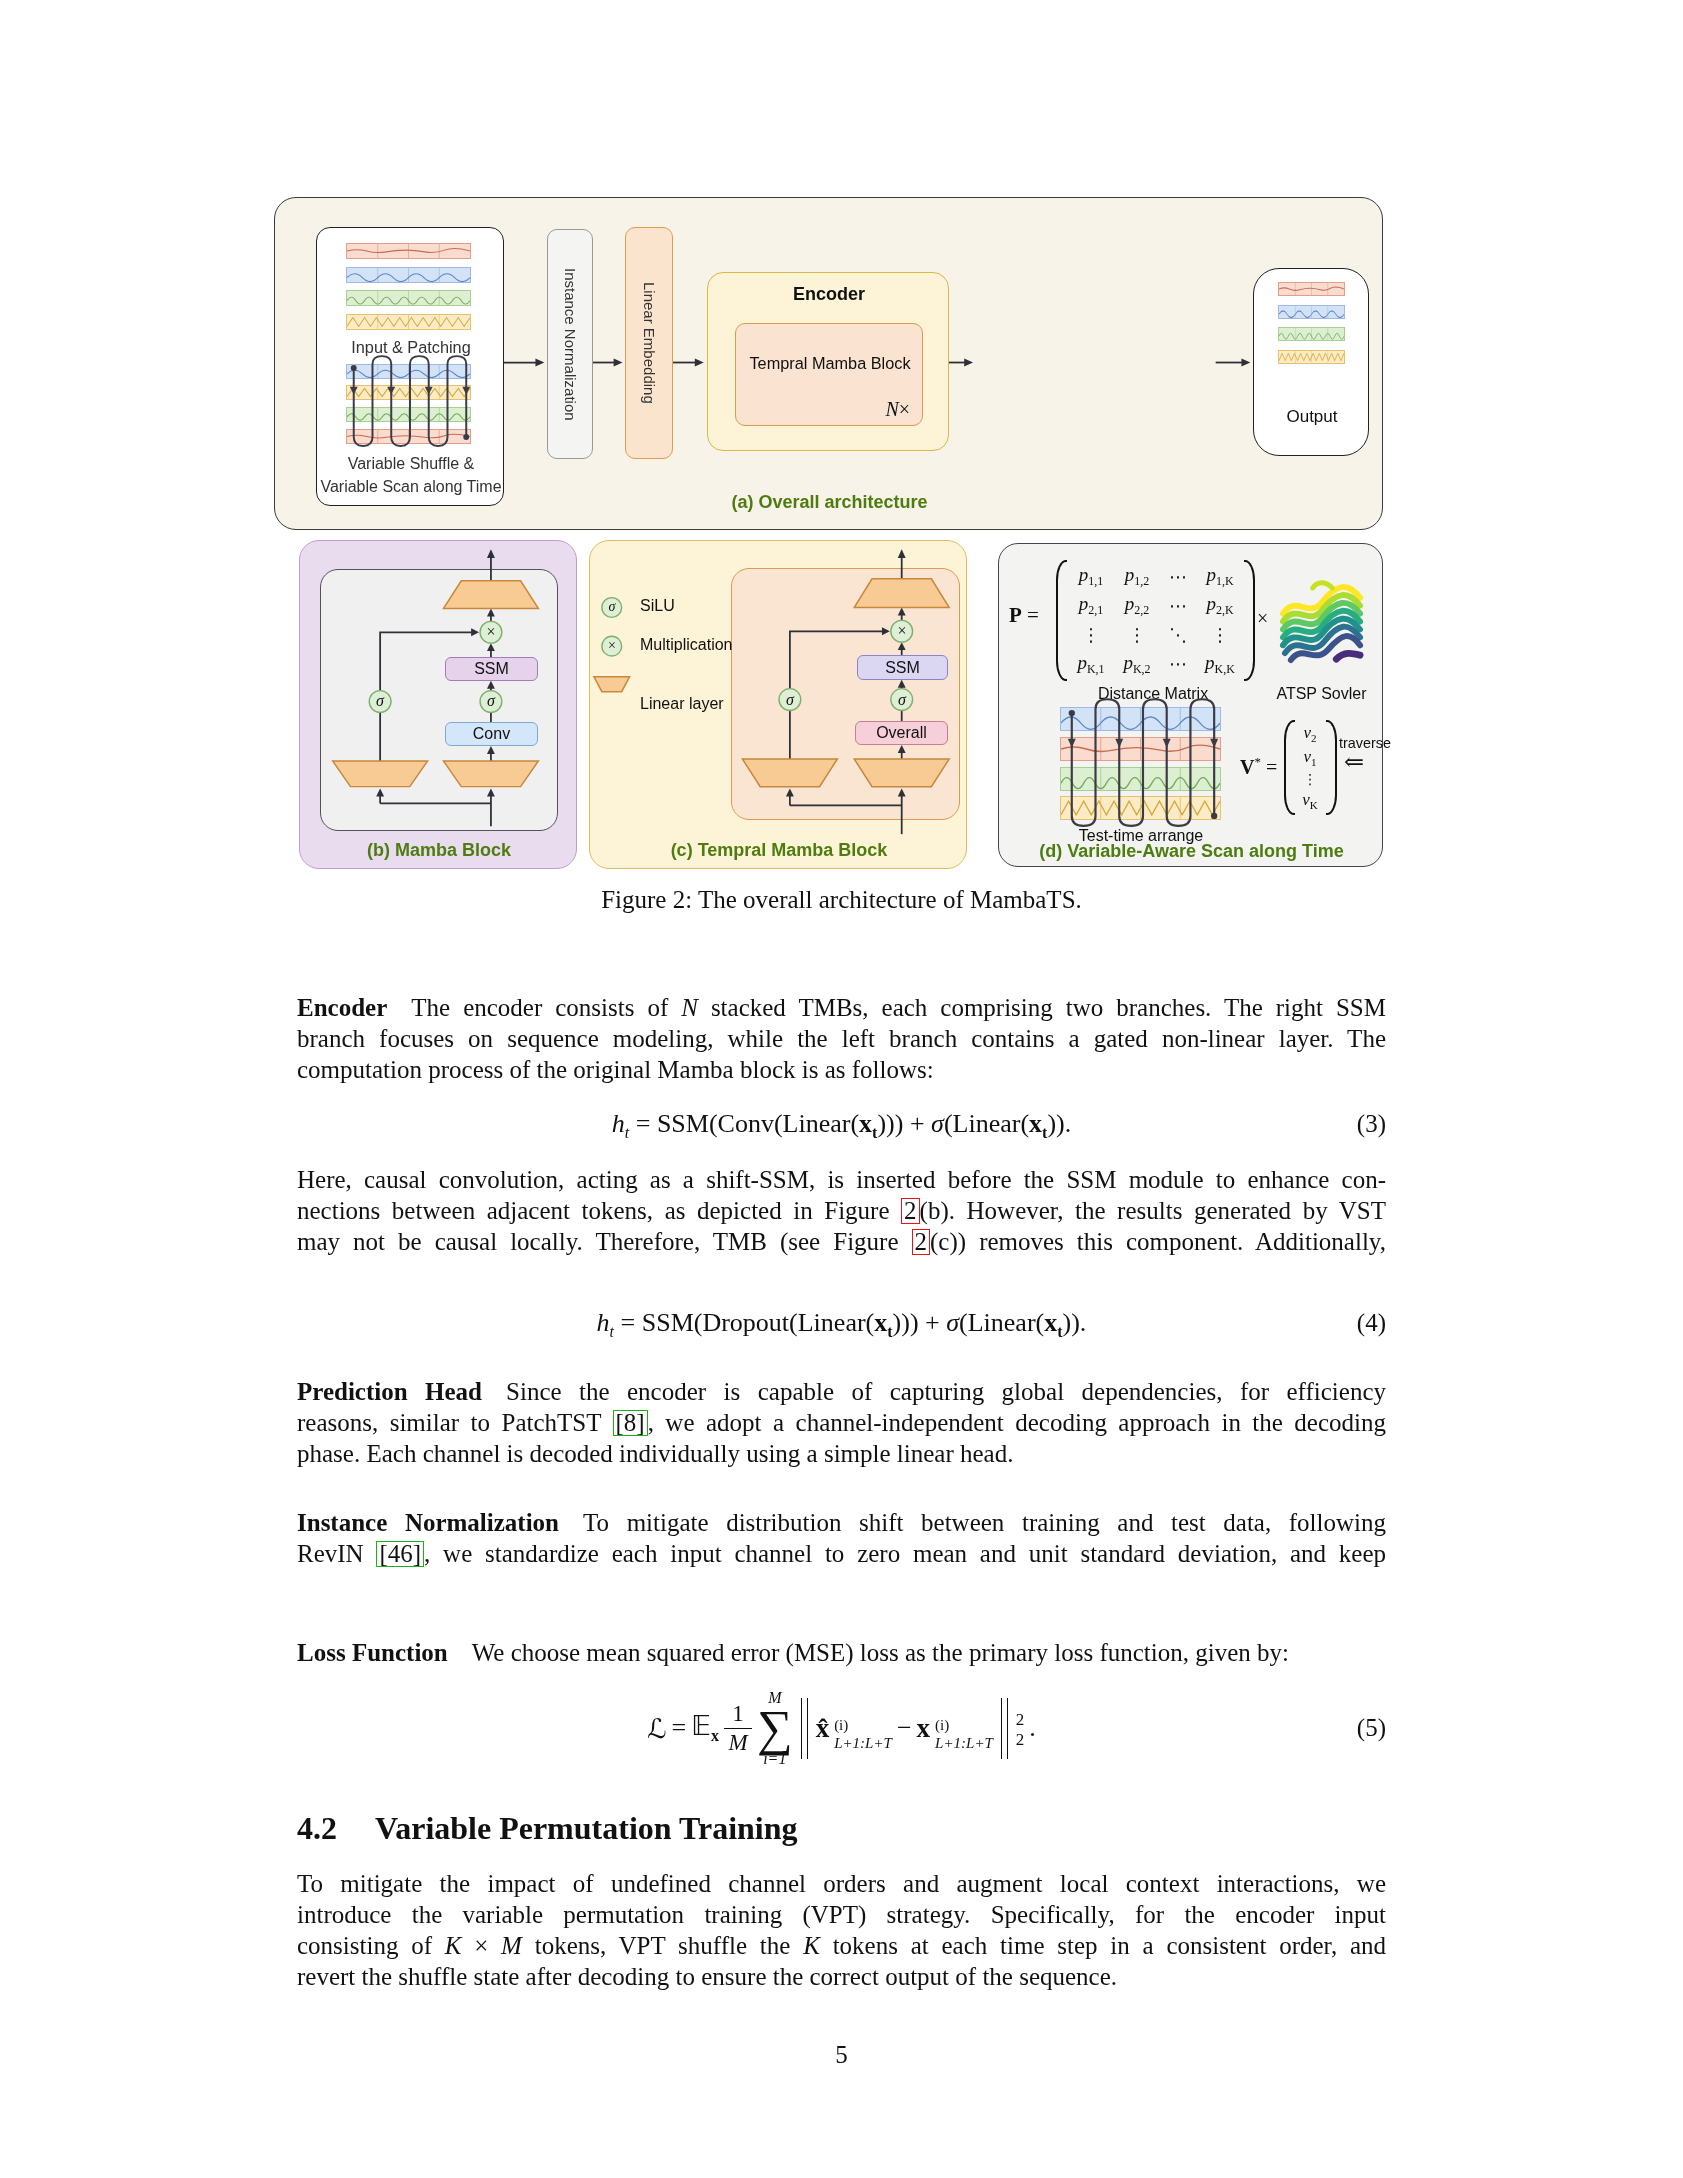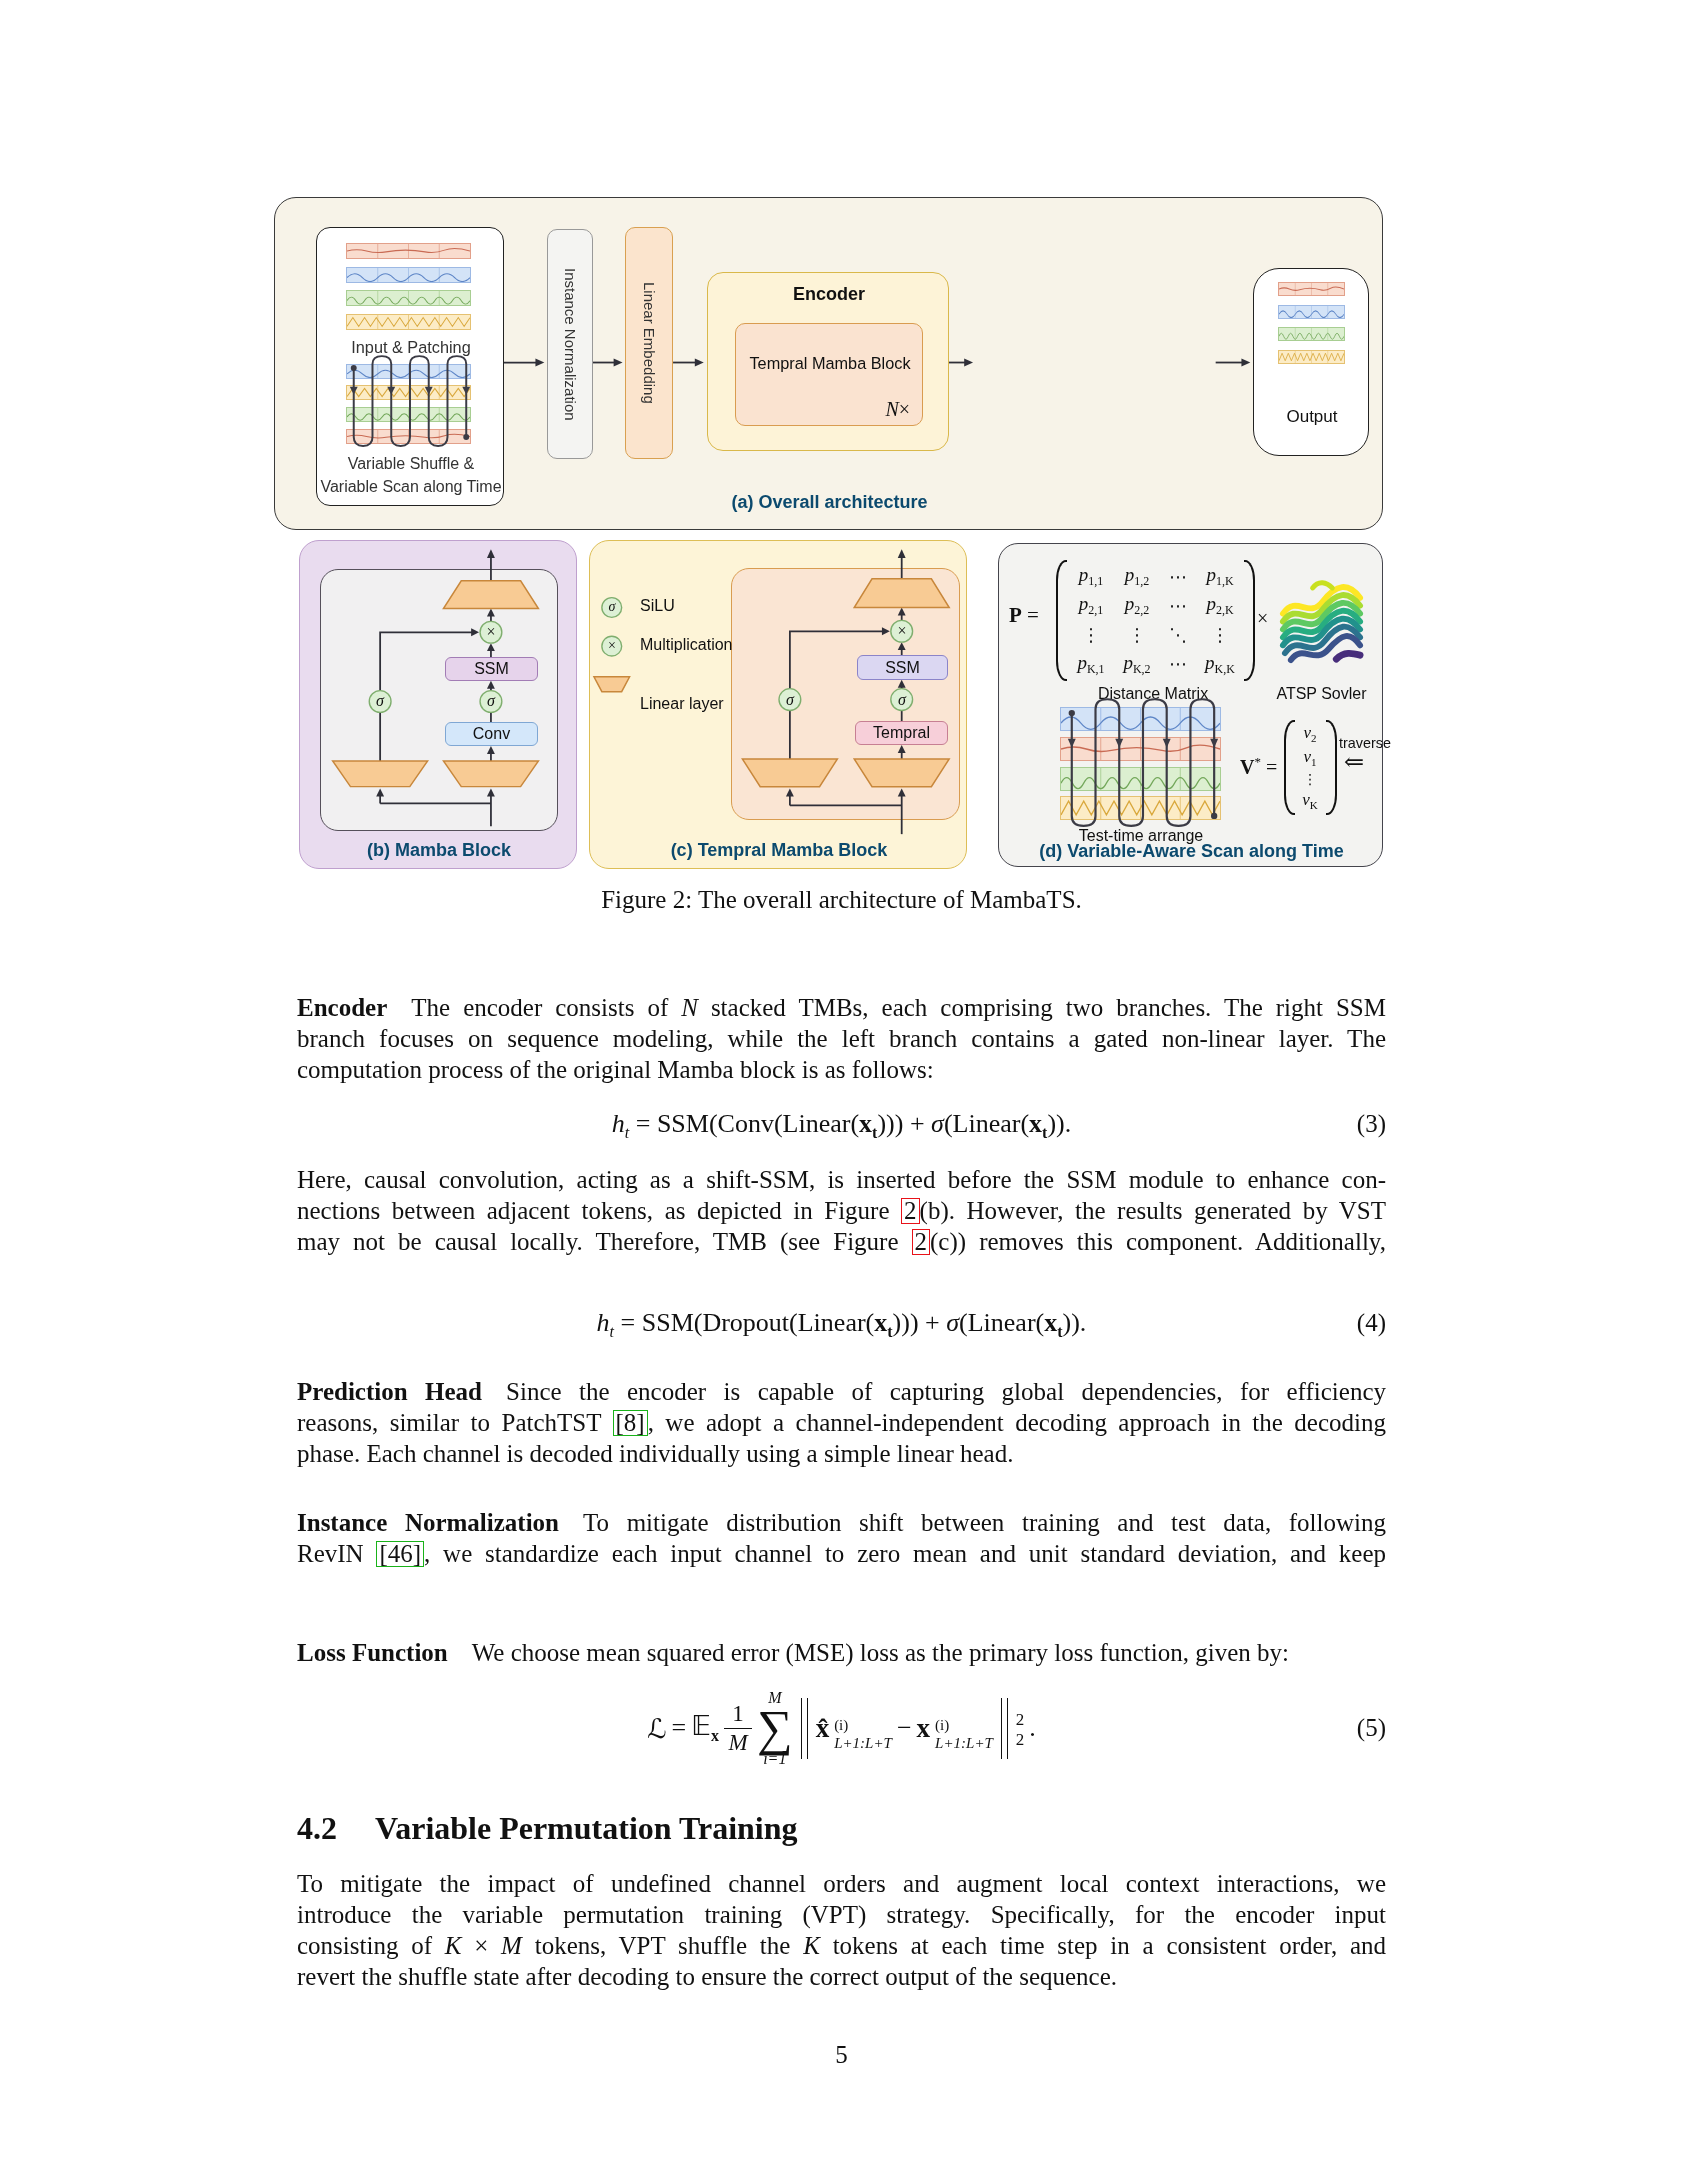--- a/index.html
+++ b/index.html
@@ -2,21 +2,21 @@
 <html><head>
 <meta charset="utf-8">
 <style>
   html,body{margin:0;padding:0;background:#fff;}
   #page{position:relative;width:1683px;height:2178px;background:#ffffff;overflow:hidden;
         font-family:"Liberation Serif","DejaVu Serif",serif;color:#111;}
   .abs{position:absolute;}
   
   .fig-sans{font-family:"Liberation Sans","DejaVu Sans",sans-serif;}
   .pcap{font-family:"Liberation Sans","DejaVu Sans",sans-serif;font-weight:bold;font-size:18px;
-        text-align:center;color:#0c4a6e;}
+        text-align:center;color:#4d7c0f;}
   .panel{position:absolute;box-sizing:border-box;}
   .rbox{position:absolute;box-sizing:border-box;border-radius:12px;}
   .ctr{display:flex;align-items:center;justify-content:center;text-align:center;}
   .vtext{writing-mode:vertical-rl;text-orientation:mixed;}
   svg{display:block;}
   .conn{stroke:#2f2f38;stroke-width:1.8;fill:none;}
   .ah{fill:#2f2f38;stroke:none;}
   .trap{fill:#F8CB94;stroke:#C8873B;stroke-width:1.5;}
   .opc{fill:#DDF0D5;stroke:#7FAE6E;stroke-width:1.4;}
   .opsym{position:absolute;width:22px;height:22px;display:flex;align-items:center;justify-content:center;
@@ -289,21 +289,21 @@
         <circle class="opc" cx="315" cy="160" r="11"></circle>
         <circle class="opc" cx="202" cy="160" r="11"></circle>
         <circle class="opc" cx="22" cy="67" r="10"></circle>
         <circle class="opc" cx="22" cy="106" r="10"></circle>
         <polygon class="trap" points="4,137 40,137 32,152 12,152"></polygon>
       </svg>
       <div class="blockbox" style="left:267px;top:114px;width:91px;height:25px;background:#DBD7F2;border:1.2px solid #8B84C9;">
         <span>SSM</span>
         </div>
       <div class="blockbox" style="left:265px;top:180px;width:93px;height:24px;background:#F7CFD9;border:1.2px solid #C77F93;">
-        <span>Tempral</span>
+        <span>Overall</span>
         </div>
       <span class="opsym" style="left:301px;top:79px;font-style:normal;">×</span>
       <span class="opsym" style="left:301px;top:148px;">σ</span>
       <span class="opsym" style="left:189px;top:148px;">σ</span>
 
       <span class="opsym" style="left:11px;top:55px;font-size:14px;">σ</span>
       <div class="abs fig-sans" style="left:50px;top:56px;font-size:16px;">SiLU</div>
       <span class="opsym" style="left:11px;top:94px;font-size:14px;font-style:normal;">×</span>
       <div class="abs fig-sans" style="left:50px;top:95px;font-size:16px;">Multiplication</div>
       <div class="abs fig-sans" style="left:50px;top:134px;font-size:16px;margin-top:20px;">Linear layer</div>

